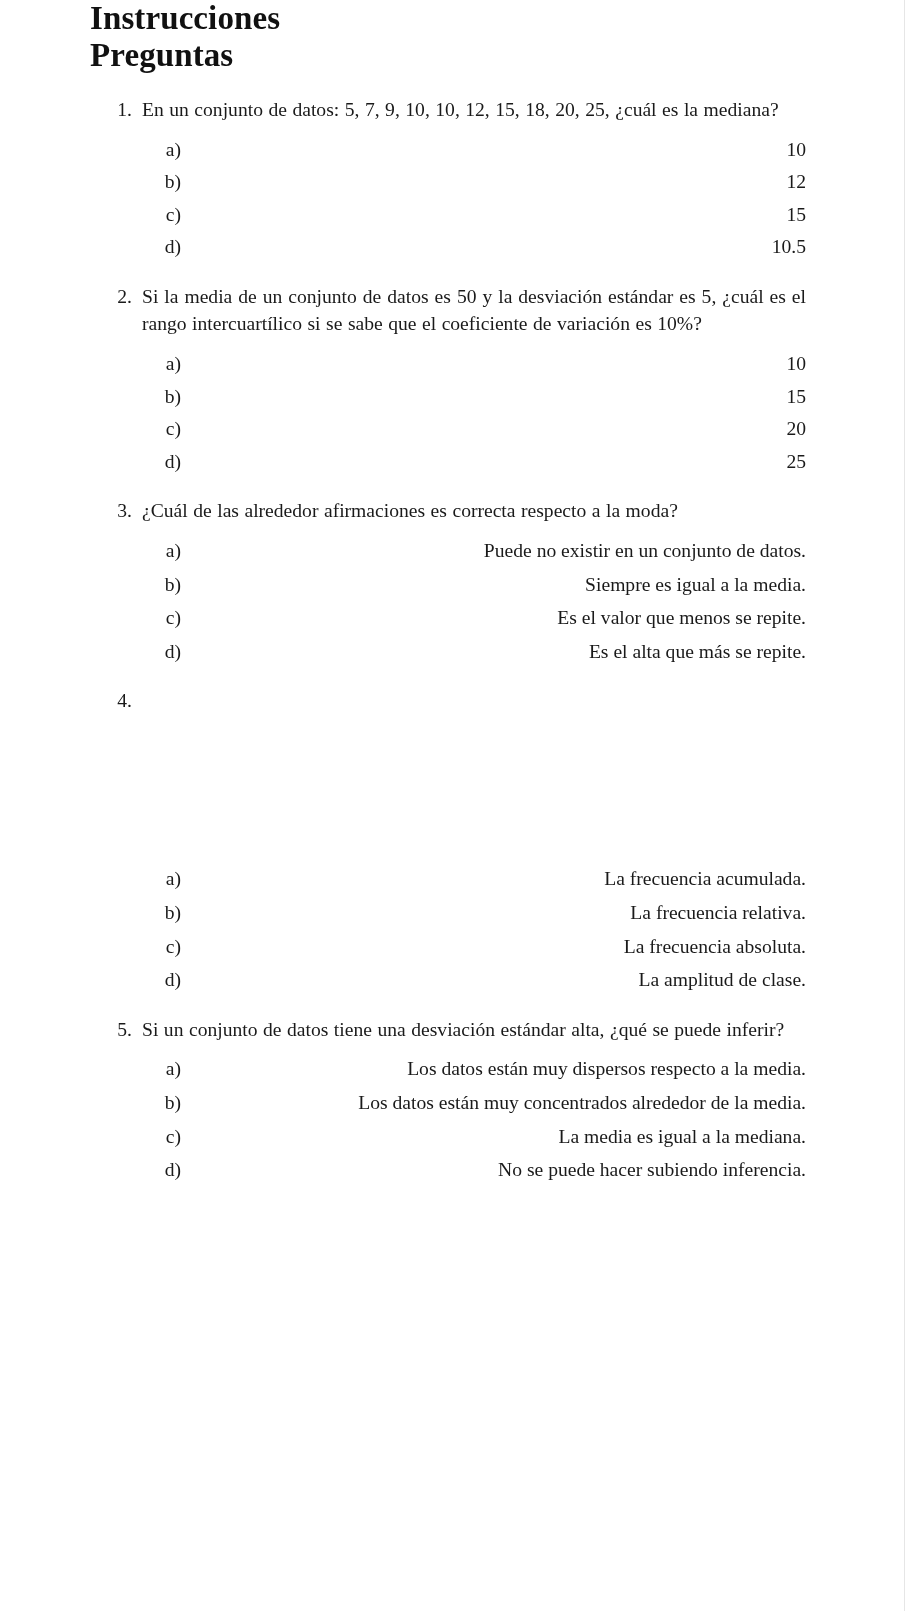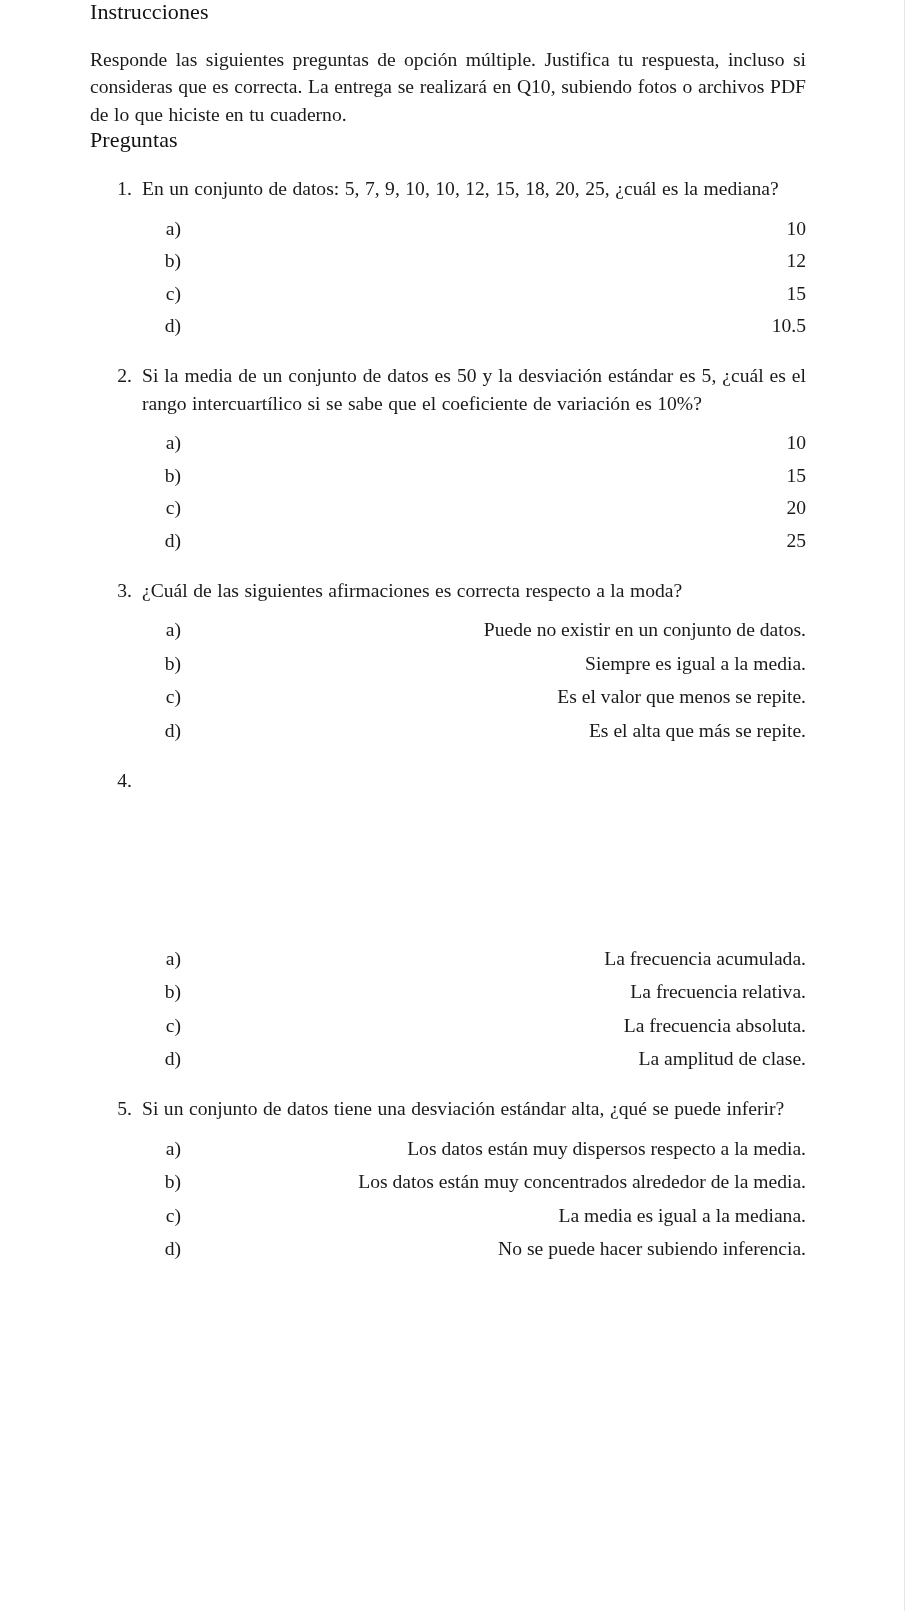--- a/index.html
+++ b/index.html
@@ -27,22 +27,22 @@
   .content {
     position: absolute;
     left: 90px;
     top: 0px;
     width: 716px;
   }
 
   
   h1.section-heading {
     font-family: "Liberation Serif", "DejaVu Serif", serif;
-    font-weight: normal;
-    font-size: 22px;
+    font-weight: bold;
+    font-size: 33px;
     line-height: 1.12;
     margin: 0;
     padding: 0;
     letter-spacing: 0.1px;
     color: #111111;
   }
   .heading-instrucciones { padding-top: 6px; }
   .heading-preguntas { padding-top: 28px; }
 
   
@@ -118,21 +118,20 @@
   }
 </style>
 </head>
 <body>
 
 <div class="page">
   <div class="content">
 
     <h1 class="section-heading heading-instrucciones">Instrucciones</h1>
 
-    <p class="intro">Responde las siguientes preguntas de opción múltiple. Justifica tu respuesta, incluso si consideras que es correcta. La entrega se realizará en Q10, subiendo fotos o archivos PDF de lo que hiciste en tu cuaderno.</p>
 
     <h1 class="section-heading heading-preguntas">Preguntas</h1>
 
     <ol class="questions">
 
       <li class="question">
         <span class="qnum">1.</span>
         <span class="qtext">En un conjunto de datos: 5, 7, 9, 10, 10, 12, 15, 18, 20, 25, ¿cuál es la mediana?</span>
         <ol class="options">
           <li class="option">
@@ -172,21 +171,21 @@
           </li>
           <li class="option">
             <span class="olabel">d)</span>
             <span class="otext">25</span>
           </li>
         </ol>
       </li>
 
       <li class="question">
         <span class="qnum">3.</span>
-        <span class="qtext nojustify">¿Cuál de las siguientes afirmaciones es correcta respecto a la moda?</span>
+        <span class="qtext nojustify">¿Cuál de las alrededor afirmaciones es correcta respecto a la moda?</span>
         <ol class="options tight">
           <li class="option">
             <span class="olabel">a)</span>
             <span class="otext">Puede no existir en un conjunto de datos.</span>
           </li>
           <li class="option">
             <span class="olabel">b)</span>
             <span class="otext">Siempre es igual a la media.</span>
           </li>
           <li class="option">

